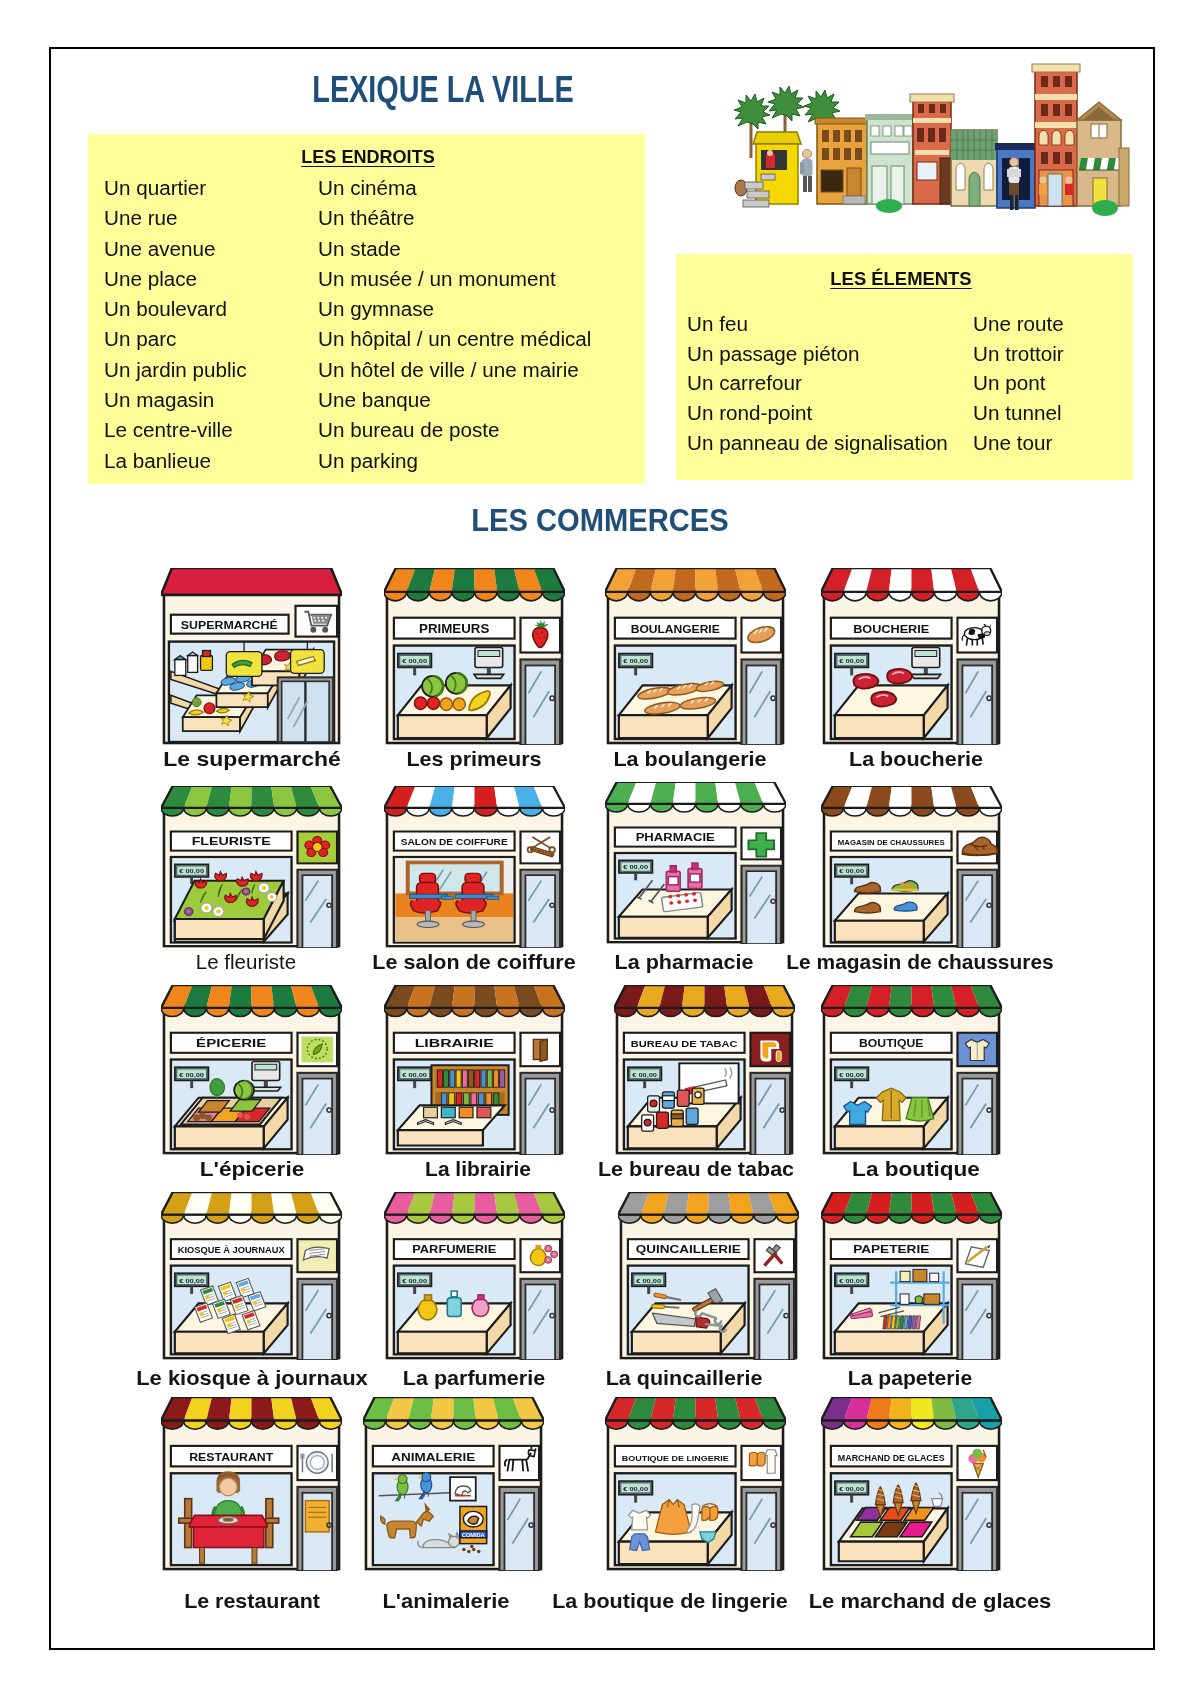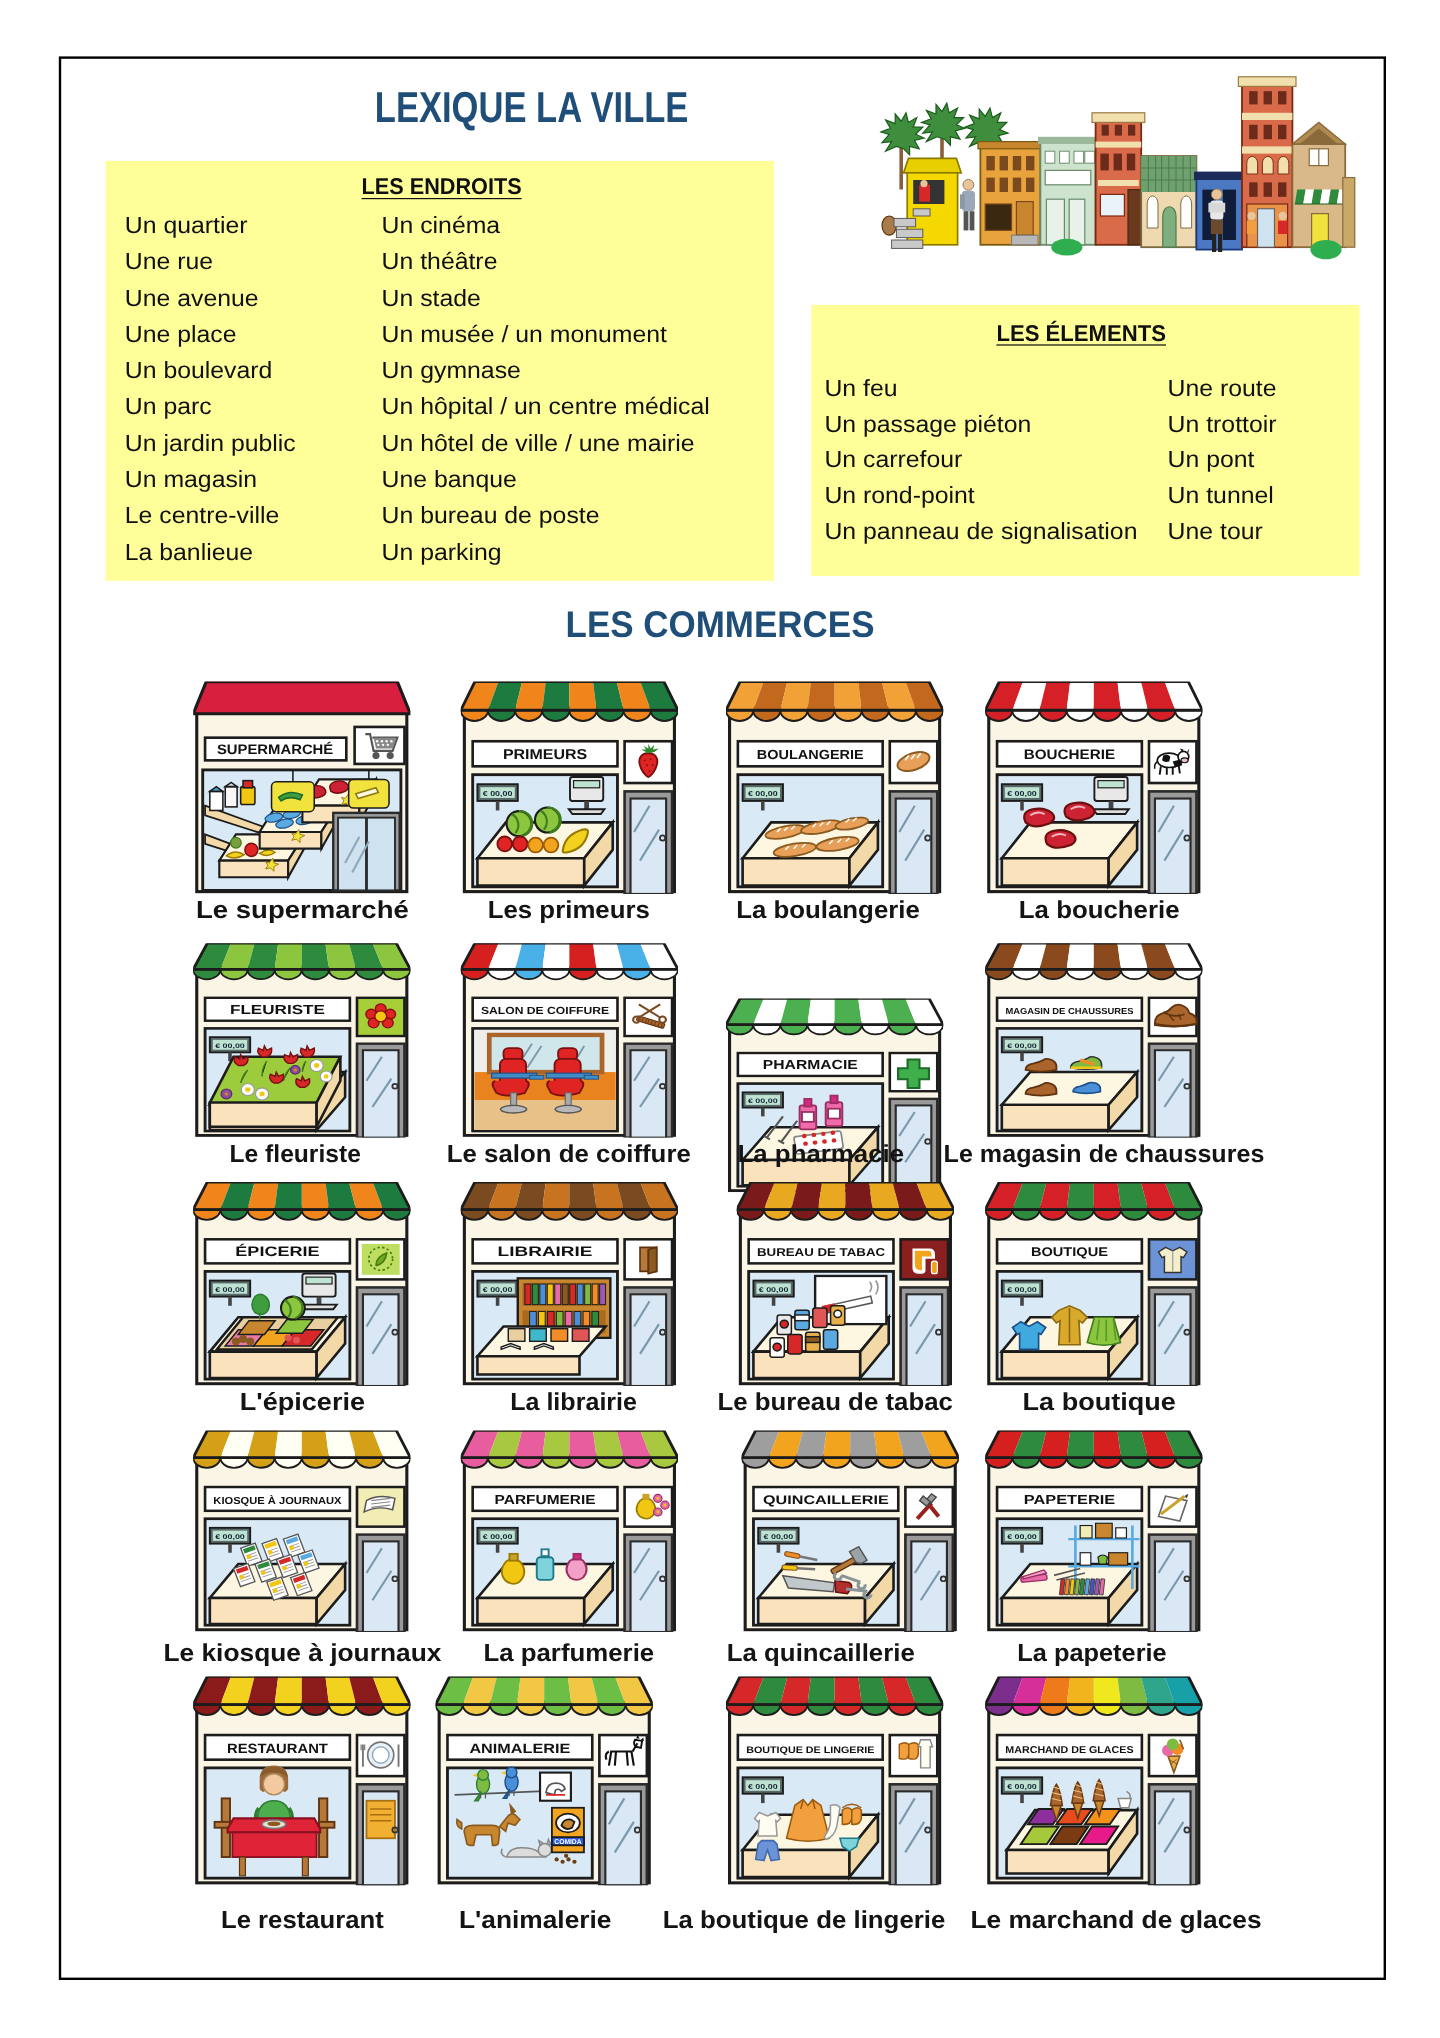--- a/index.html
+++ b/index.html
@@ -555,21 +555,21 @@
       <g fill="#c8862e">
         <circle cx="28" cy="138" r="1.6"></circle>
         <circle cx="86" cy="116" r="1.6"></circle>
       </g>
       <rect x="138" y="92" width="40" height="86" fill="#9a9a9a" stroke="#2a2a2a" stroke-width="2.2"></rect>
       <rect x="143" y="98" width="30" height="80" fill="#d9e8f4" stroke="#2a2a2a" stroke-width="1.8"></rect>
       <line x1="146" y1="126" x2="159" y2="104" stroke="#7a98ac" stroke-width="1.8"></line>
       <line x1="151" y1="150" x2="167" y2="124" stroke="#7a98ac" stroke-width="1.8"></line>
       <circle cx="170" cy="131" r="2.2" fill="none" stroke="#333" stroke-width="1.5"></circle>
     </svg></div>
-<div style="position:absolute;left:246px;top:950px;transform:translateX(-50%) scaleX(1.0);white-space:nowrap;font-weight:bold;font-size:20.5px;color:#141414;">Le fleuriste</div>
+<div style="position:absolute;left:246px;top:950px;transform:translateX(-50%) scaleX(1.0);white-space:nowrap;font-weight:normal;font-size:20.5px;color:#141414;">Le fleuriste</div>
 <div style="position:absolute;left:384px;top:786px;width:181px;height:162px;"><svg width="181" height="162" viewBox="0 0 183 178" preserveAspectRatio="none">
       <rect x="3" y="22" width="177" height="154" fill="#faf5e4" stroke="#1c1c1c" stroke-width="2.6"></rect>
       <polygon points="11.9,0 31.8,0 22.9,24 0.0,24" fill="#d62020"></polygon>
       <polygon points="31.8,0 51.7,0 45.8,24 22.9,24" fill="#ffffff"></polygon>
       <polygon points="51.7,0 71.6,0 68.6,24 45.8,24" fill="#4ab0e8"></polygon>
       <polygon points="71.6,0 91.5,0 91.5,24 68.6,24" fill="#ffffff"></polygon>
       <polygon points="91.5,0 111.4,0 114.4,24 91.5,24" fill="#d62020"></polygon>
       <polygon points="111.4,0 131.3,0 137.2,24 114.4,24" fill="#ffffff"></polygon>
       <polygon points="131.3,0 151.2,0 160.1,24 137.2,24" fill="#4ab0e8"></polygon>
       <polygon points="151.2,0 171.1,0 183.0,24 160.1,24" fill="#ffffff"></polygon>
@@ -634,21 +634,21 @@
 <rect x="46" y="137" width="5" height="14" fill="#a8a8a8" stroke="#666" stroke-width="1"></rect>
 <ellipse cx="48.5" cy="152" rx="11" ry="3.5" fill="#b8b8b8" stroke="#555" stroke-width="1.2"></ellipse>
 </g>
       <rect x="138" y="92" width="40" height="86" fill="#9a9a9a" stroke="#2a2a2a" stroke-width="2.2"></rect>
       <rect x="143" y="98" width="30" height="80" fill="#d9e8f4" stroke="#2a2a2a" stroke-width="1.8"></rect>
       <line x1="146" y1="126" x2="159" y2="104" stroke="#7a98ac" stroke-width="1.8"></line>
       <line x1="151" y1="150" x2="167" y2="124" stroke="#7a98ac" stroke-width="1.8"></line>
       <circle cx="170" cy="131" r="2.2" fill="none" stroke="#333" stroke-width="1.5"></circle>
     </svg></div>
 <div style="position:absolute;left:474px;top:950px;transform:translateX(-50%) scaleX(1.05);white-space:nowrap;font-weight:bold;font-size:20.5px;color:#141414;">Le salon de coiffure</div>
-<div style="position:absolute;left:605px;top:832px;width:181px;height:162px;"><svg width="181" height="162" viewBox="0 0 183 178" preserveAspectRatio="none">
+<div style="position:absolute;left:605px;top:782px;width:181px;height:162px;"><svg width="181" height="162" viewBox="0 0 183 178" preserveAspectRatio="none">
       <rect x="3" y="22" width="177" height="154" fill="#faf5e4" stroke="#1c1c1c" stroke-width="2.6"></rect>
       <polygon points="11.9,0 31.8,0 22.9,24 0.0,24" fill="#4caf50"></polygon>
       <polygon points="31.8,0 51.7,0 45.8,24 22.9,24" fill="#ffffff"></polygon>
       <polygon points="51.7,0 71.6,0 68.6,24 45.8,24" fill="#4caf50"></polygon>
       <polygon points="71.6,0 91.5,0 91.5,24 68.6,24" fill="#ffffff"></polygon>
       <polygon points="91.5,0 111.4,0 114.4,24 91.5,24" fill="#4caf50"></polygon>
       <polygon points="111.4,0 131.3,0 137.2,24 114.4,24" fill="#ffffff"></polygon>
       <polygon points="131.3,0 151.2,0 160.1,24 137.2,24" fill="#4caf50"></polygon>
       <polygon points="151.2,0 171.1,0 183.0,24 160.1,24" fill="#ffffff"></polygon>
       <path d="M0.0,24 A11.4,9 0 0 0 22.9,24 Z" fill="#4caf50" stroke="#1c1c1c" stroke-width="1.6"></path>

